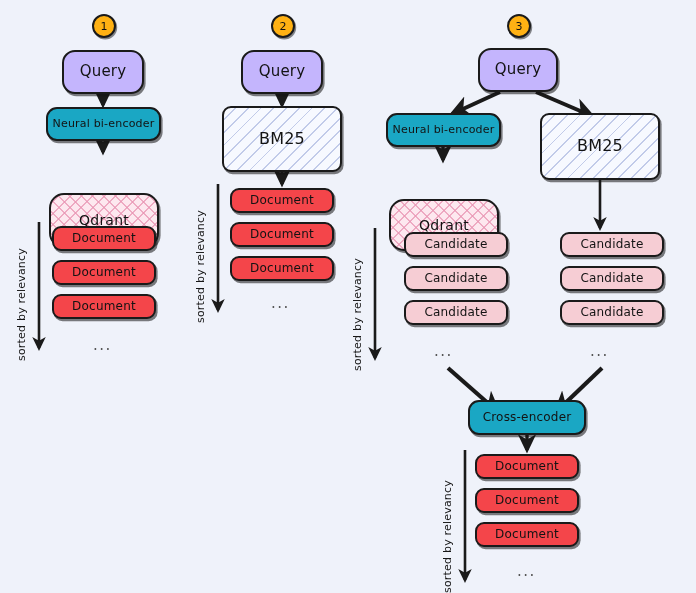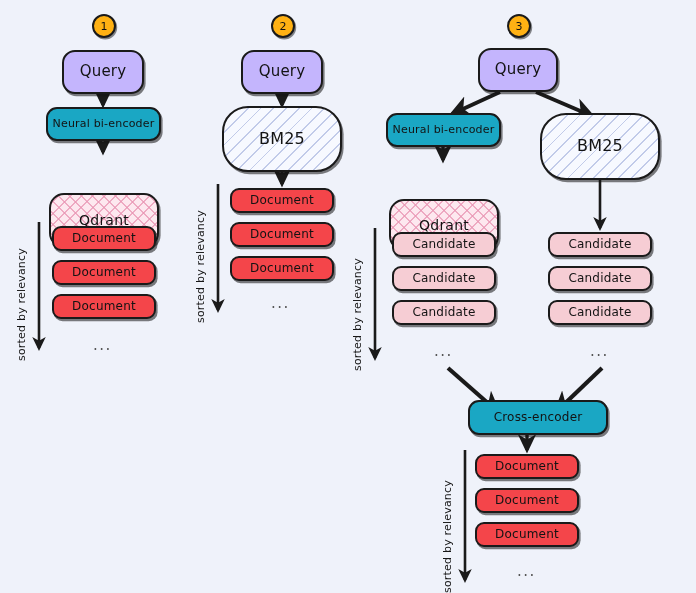--- a/index.html
+++ b/index.html
@@ -37,24 +37,24 @@
     background-image:
       repeating-linear-gradient(45deg,  rgba(233,150,180,.75) 0 1.4px, transparent 1.4px 8px),
       repeating-linear-gradient(-45deg, rgba(233,150,180,.75) 0 1.4px, transparent 1.4px 8px);
     border-radius:15px;
     margin-top:39px;
   }
   .n-bm25 {
     background:#f7f9ff;
     background-image:
       repeating-linear-gradient(-45deg, rgba(150,165,215,.55) 0 1.3px, transparent 1.3px 9px);
-    border-radius:26px;
+    border-radius:9px;
   }
   .n-doc  { background:#f4454a; border-radius:9px; }
-  .n-cand { background:#f6cdd4; border-radius:9px; }
+  .n-cand { background:#f6cdd4; border-radius:9px;margin-left:12px; }
   .n-cross{ background:#1aa7c4; border-radius:11px; }
 
   .badge {
     position: absolute;
     width: 24px; height: 24px;
     border: 2.4px solid #1a1a1a;
     border-radius: 50%;
     background: #ffb113;
     display: flex; align-items: center; justify-content: center;
     font-size: 11px; color: #111;
@@ -171,21 +171,21 @@
   <div class="node n-cand" style="left:392px; top:300px; width:104px; height:25px; font-size:12px;">Candidate</div>
   <div class="ellipsis" style="left:434px; top:344px;">...</div>
 
   <div class="node n-cand" style="left:548px; top:232px; width:104px; height:25px; font-size:12px;">Candidate</div>
   <div class="node n-cand" style="left:548px; top:266px; width:104px; height:25px; font-size:12px;">Candidate</div>
   <div class="node n-cand" style="left:548px; top:300px; width:104px; height:25px; font-size:12px;">Candidate</div>
   <div class="ellipsis" style="left:590px; top:344px;">...</div>
 
   <div class="relevancy" style="left:364px; top:358px;">sorted by relevancy</div>
 
-  <div class="node n-cross" style="left:468px; top:400px; width:140px; height:35px; font-size:12px;">Cross-encoder</div>
+  <div class="node n-cross" style="left:468px; top:400px; width:118px; height:35px; font-size:12px;">Cross-encoder</div>
 
   <div class="node n-doc" style="left:475px; top:454px; width:104px; height:25px; font-size:12px;">Document</div>
   <div class="node n-doc" style="left:475px; top:488px; width:104px; height:25px; font-size:12px;">Document</div>
   <div class="node n-doc" style="left:475px; top:522px; width:104px; height:25px; font-size:12px;">Document</div>
 
   <div class="ellipsis" style="left:517px; top:564px;">...</div>
 
   <div class="relevancy" style="left:454px; top:580px;">sorted by relevancy</div>
 
 </div>

